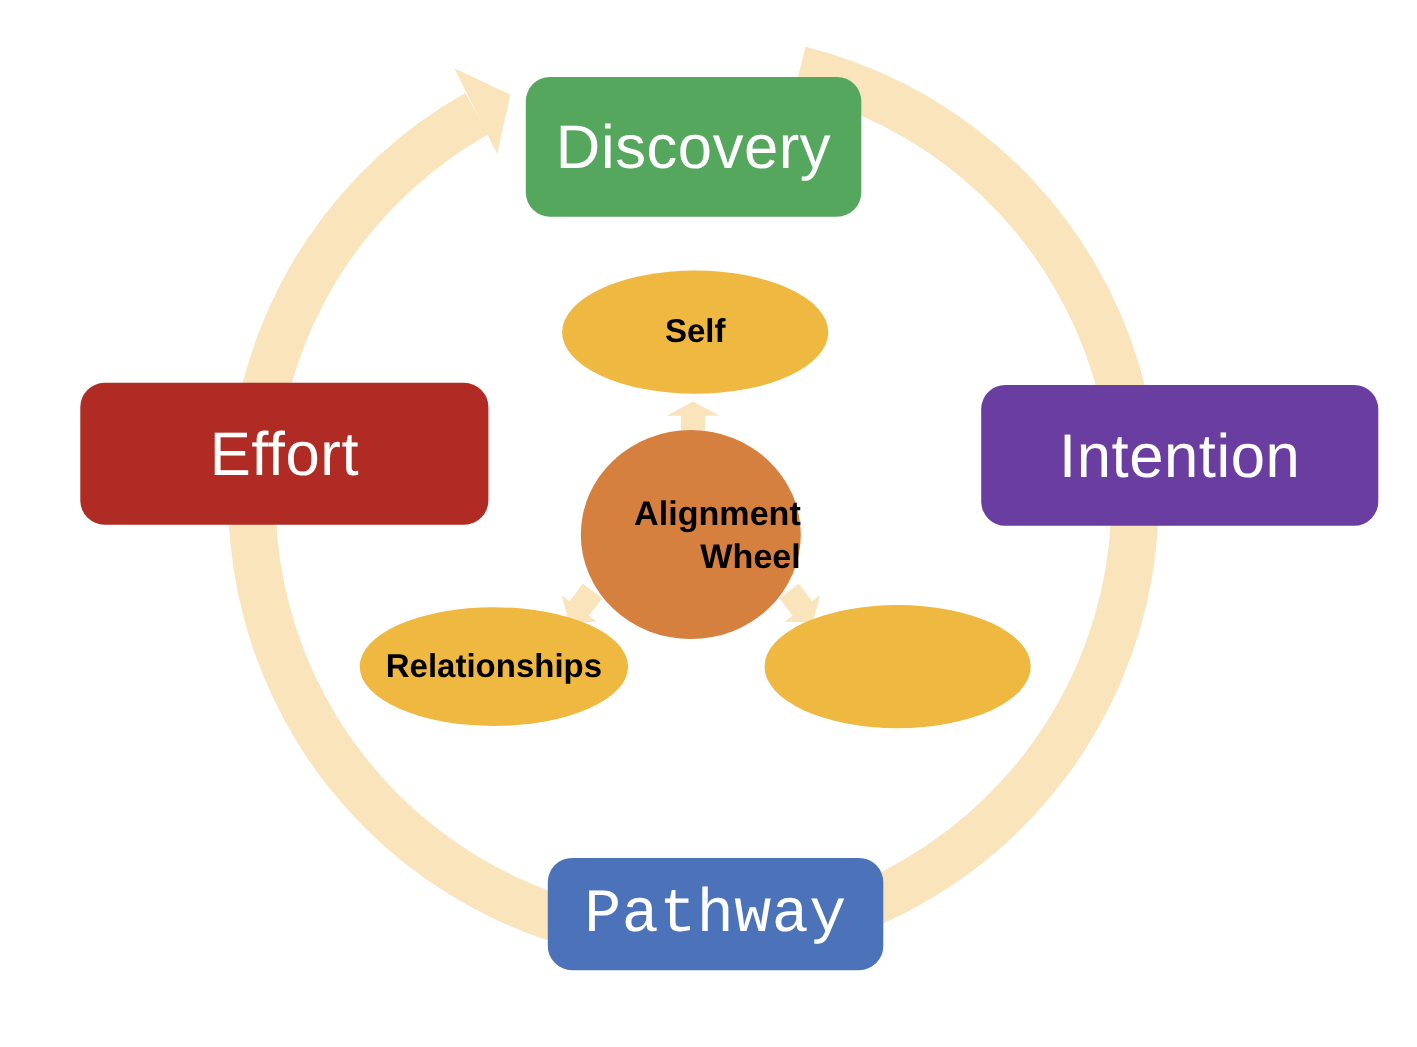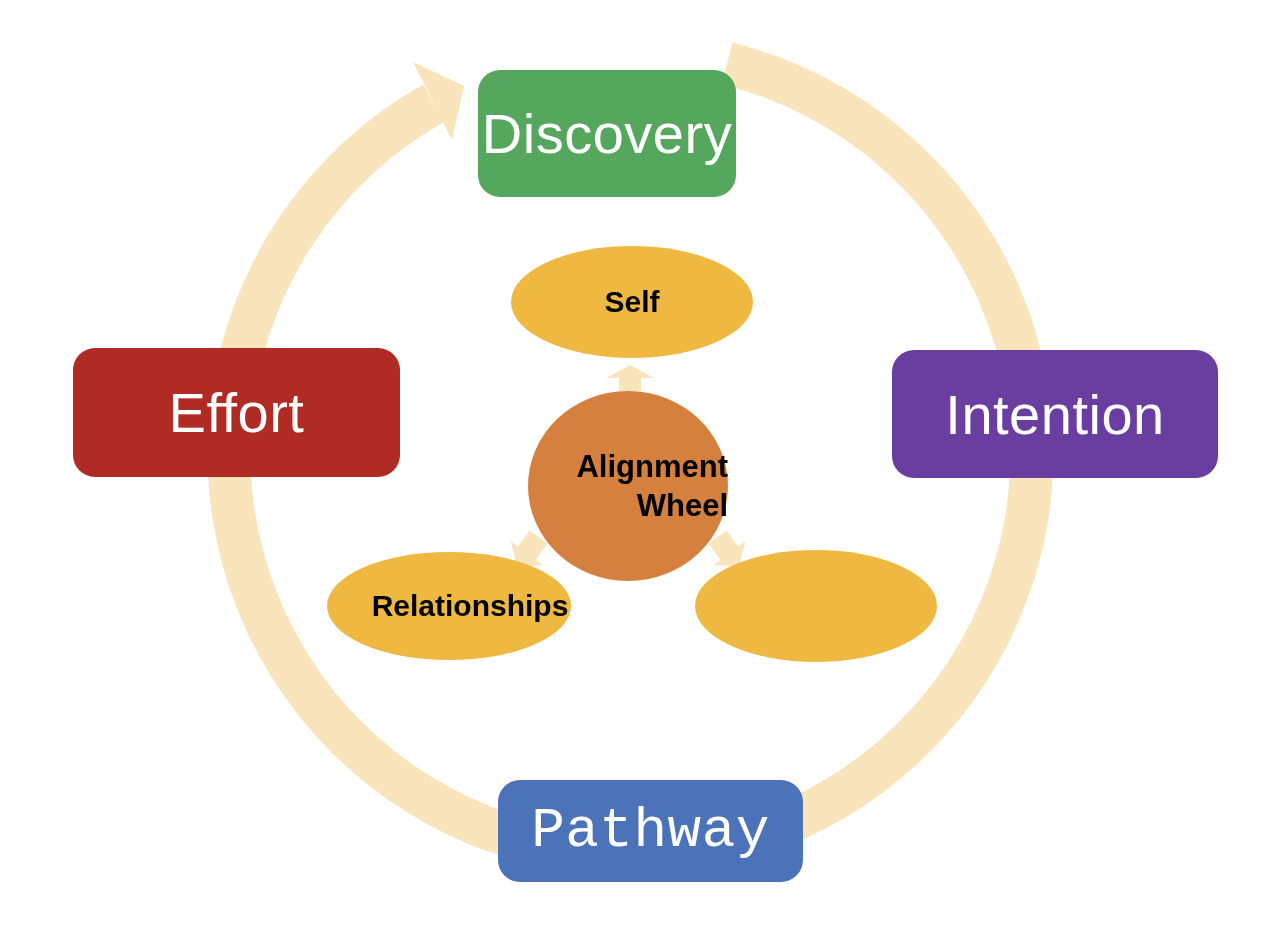--- a/index.html
+++ b/index.html
@@ -15,36 +15,36 @@
   .cycle-box {
     position: absolute;
     border-radius: 22px;
     display: flex;
     align-items: center;
     justify-content: center;
     color: var(--box_text, #fff);
     font-size: 56px;
     letter-spacing: 0.5px;
   }
-  #box-discovery { left: 478px; top: 70px;  width: 258px; height: 127px; background: var(--discovery); }
-  #box-effort    { left: 73px;  top: 348px; width: 327px; height: 129px; background: var(--effort); }
-  #box-intention { left: 892px; top: 350px; width: 326px; height: 128px; background: var(--intention); }
+  #box-discovery { left: 478px; top: 70px;  width: 305px; height: 127px; background: var(--discovery); }
+  #box-effort    { left: 73px;  top: 348px; width: 371px; height: 129px; background: var(--effort); }
+  #box-intention { left: 892px; top: 350px; width: 361px; height: 128px; background: var(--intention); }
   #box-pathway   { left: 498px; top: 780px; width: 305px; height: 102px; background: var(--pathway); font-family: Liberation Mono, monospace; }
   .node-label {
     position: absolute;
     width: 240px;
     height: 36px;
     line-height: 36px;
     text-align: center;
     font-weight: bold;
     font-size: 30px;
     color: var(--node_text, #000);
   }
   #label-self          { left: 512px; top: 284px; }
-  #label-relationships { left: 329px; top: 588px; padding-left: 21px; }
+  #label-relationships { left: 329px; top: 588px; }
   #label-environment   { left: 696px; top: 588px; }
   #label-hub {
     position: absolute;
     left: 528px; top: 447px;
     width: 200px;
     text-align: right;
     font-weight: bold;
     font-size: 31px;
     line-height: 39px;
     color: var(--node_text, #000);

